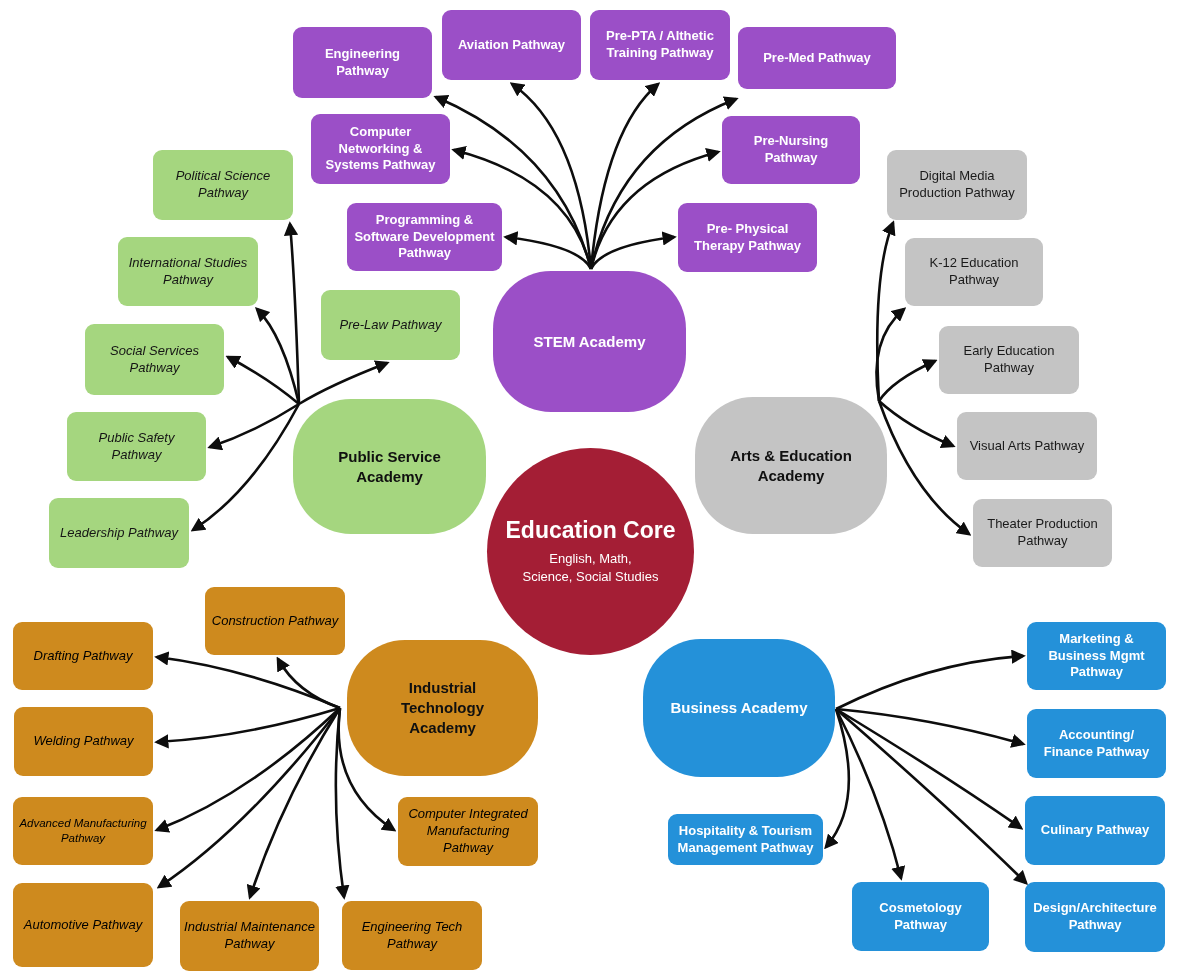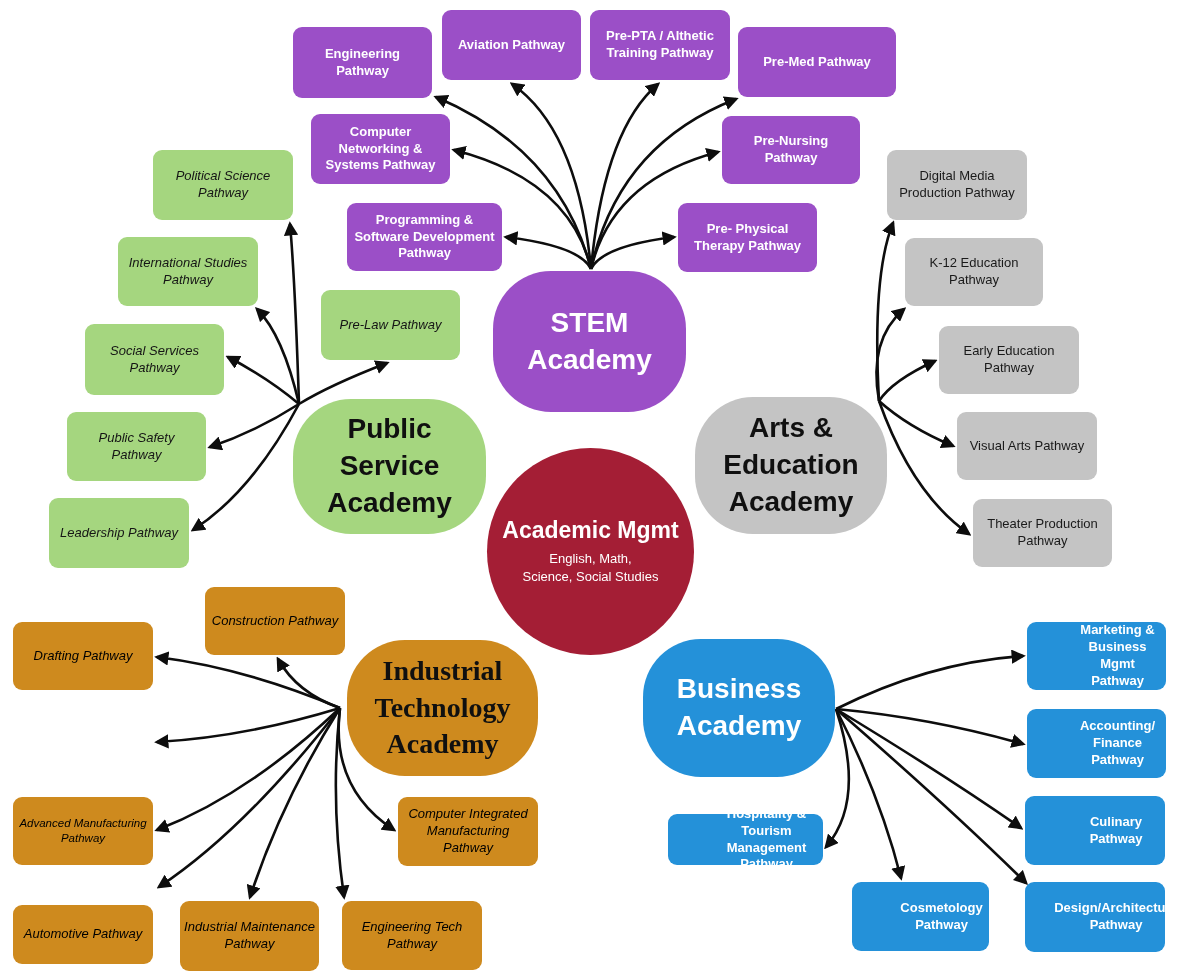--- a/index.html
+++ b/index.html
@@ -15,33 +15,33 @@
     position:absolute;
     display:flex;align-items:center;justify-content:center;
     text-align:center;box-sizing:border-box;
   }
   .pathway{
     border-radius:9px;
     font-size:13px;line-height:1.3;
     padding:4px 6px;
   }
   .p-purple{background:var(--purple);color:#ffffff;font-weight:bold;}
-  .p-blue{background:var(--blue);color:#ffffff;font-weight:bold;padding-left:48px;}
+  .p-blue{background:var(--blue);color:#ffffff;font-weight:bold;}
   .p-green{background:var(--green);color:#151515;font-style:italic;}
   .p-gray{background:var(--gray);color:#1a1a1a;}
   .p-orange{background:var(--orange);color:#000000;font-style:italic;}
   .academy{
     border-radius:58px;
-    font-weight:bold;font-size:28px;line-height:1.32;
+    font-weight:bold;font-size:15px;line-height:1.32;
     padding:0 24px;
   }
   .a-purple{background:var(--purple);color:#ffffff;padding:0 8px;}
   .a-green{background:var(--green);color:#101010;}
   .a-gray{background:var(--gray);color:#101010;}
-  .a-orange{background:var(--orange);color:#101010;font-family:Liberation Serif, serif;}
+  .a-orange{background:var(--orange);color:#101010;}
   .a-blue{background:var(--blue);color:#ffffff;}
   .center-circle{
     border-radius:50%;
     background:var(--red);color:#ffffff;
     flex-direction:column;
   }
   .center-title{font-size:23px;font-weight:bold;margin-bottom:6px;}
   .center-subtitle{font-size:13px;line-height:1.35;white-space:pre-line;}
   .small-text{font-size:11.5px;}
   .narrow{padding:4px 0;}
@@ -88,21 +88,21 @@
       <path d="M 836 709 Q 932 718 1023 744" fill="none" stroke="#0d0d0d" stroke-width="2.6" marker-end="url(#ah)"></path>
       <path d="M 836 709 Q 945 775 1021 828" fill="none" stroke="#0d0d0d" stroke-width="2.6" marker-end="url(#ah)"></path>
       <path d="M 836 709 Q 950 808 1026 883" fill="none" stroke="#0d0d0d" stroke-width="2.6" marker-end="url(#ah)"></path>
       <path d="M 836 709 Q 880 795 901 878" fill="none" stroke="#0d0d0d" stroke-width="2.6" marker-end="url(#ah)"></path>
       <path d="M 836 709 Q 866 800 826 847" fill="none" stroke="#0d0d0d" stroke-width="2.6" marker-end="url(#ah)"></path>
     </svg>
 
   <div class="node pathway p-purple" style="left:293px;top:27px;width:139px;height:71px">Engineering Pathway</div>
   <div class="node pathway p-purple" style="left:442px;top:10px;width:139px;height:70px">Aviation Pathway</div>
   <div class="node pathway p-purple" style="left:590px;top:10px;width:140px;height:70px">Pre-PTA / Althetic Training Pathway</div>
-  <div class="node pathway p-purple" style="left:738px;top:27px;width:158px;height:70px">Pre-Med Pathway</div>
+  <div class="node pathway p-purple" style="left:738px;top:27px;width:158px;height:62px">Pre-Med Pathway</div>
   <div class="node pathway p-purple" style="left:722px;top:116px;width:138px;height:68px">Pre-Nursing Pathway</div>
   <div class="node pathway p-purple" style="left:311px;top:114px;width:139px;height:70px">Computer Networking &amp; Systems Pathway</div>
   <div class="node pathway p-purple" style="left:347px;top:203px;width:155px;height:68px">Programming &amp; Software Development Pathway</div>
   <div class="node pathway p-purple" style="left:678px;top:203px;width:139px;height:69px">Pre- Physical Therapy Pathway</div>
   <div class="node academy a-purple" style="left:493px;top:271px;width:193px;height:141px">STEM Academy</div>
 
   <div class="node pathway p-green" style="left:153px;top:150px;width:140px;height:70px">Political Science Pathway</div>
   <div class="node pathway p-green" style="left:118px;top:237px;width:140px;height:69px">International Studies Pathway</div>
   <div class="node pathway p-green" style="left:321px;top:290px;width:139px;height:70px">Pre-Law Pathway</div>
   <div class="node pathway p-green" style="left:85px;top:324px;width:139px;height:71px">Social Services Pathway</div>
@@ -111,29 +111,30 @@
   <div class="node academy a-green" style="left:293px;top:399px;width:193px;height:135px">Public Service Academy</div>
 
   <div class="node pathway p-gray" style="left:887px;top:150px;width:140px;height:70px">Digital Media Production Pathway</div>
   <div class="node pathway p-gray" style="left:905px;top:238px;width:138px;height:68px">K-12 Education Pathway</div>
   <div class="node pathway p-gray" style="left:939px;top:326px;width:140px;height:68px">Early Education Pathway</div>
   <div class="node pathway p-gray" style="left:957px;top:412px;width:140px;height:68px">Visual Arts Pathway</div>
   <div class="node pathway p-gray" style="left:973px;top:499px;width:139px;height:68px">Theater Production Pathway</div>
   <div class="node academy a-gray" style="left:695px;top:397px;width:192px;height:137px">Arts &amp; Education Academy</div>
 
   <div class="node center-circle" style="left:487px;top:448px;width:207px;height:207px">
-    <div class="center-title">Academic Mgmt</div>
+    <div class="center-title">Education Core</div>
     <div class="center-subtitle">English, Math,
 Science, Social Studies</div>
   </div>
 
   <div class="node pathway p-orange" style="left:205px;top:587px;width:140px;height:68px">Construction Pathway</div>
   <div class="node pathway p-orange" style="left:13px;top:622px;width:140px;height:68px">Drafting Pathway</div>
+  <div class="node pathway p-orange" style="left:14px;top:707px;width:139px;height:69px">Welding Pathway</div>
   <div class="node pathway p-orange small-text" style="left:13px;top:797px;width:140px;height:68px">Advanced Manufacturing Pathway</div>
-  <div class="node pathway p-orange" style="left:13px;top:905px;width:140px;height:59px">Automotive Pathway</div>
+  <div class="node pathway p-orange" style="left:13px;top:883px;width:140px;height:84px">Automotive Pathway</div>
   <div class="node pathway p-orange narrow" style="left:180px;top:901px;width:139px;height:70px">Industrial Maintenance Pathway</div>
   <div class="node pathway p-orange" style="left:342px;top:901px;width:140px;height:69px">Engineering Tech Pathway</div>
   <div class="node pathway p-orange" style="left:398px;top:797px;width:140px;height:69px">Computer Integrated Manufacturing Pathway</div>
   <div class="node academy a-orange" style="left:347px;top:640px;width:191px;height:136px">Industrial Technology Academy</div>
 
   <div class="node pathway p-blue" style="left:1027px;top:622px;width:139px;height:68px">Marketing &amp; Business Mgmt Pathway</div>
   <div class="node pathway p-blue" style="left:1027px;top:709px;width:139px;height:69px">Accounting/ Finance Pathway</div>
   <div class="node pathway p-blue" style="left:1025px;top:796px;width:140px;height:69px">Culinary Pathway</div>
   <div class="node pathway p-blue" style="left:1025px;top:882px;width:140px;height:70px">Design/Architecture Pathway</div>
   <div class="node pathway p-blue" style="left:852px;top:882px;width:137px;height:69px">Cosmetology Pathway</div>

